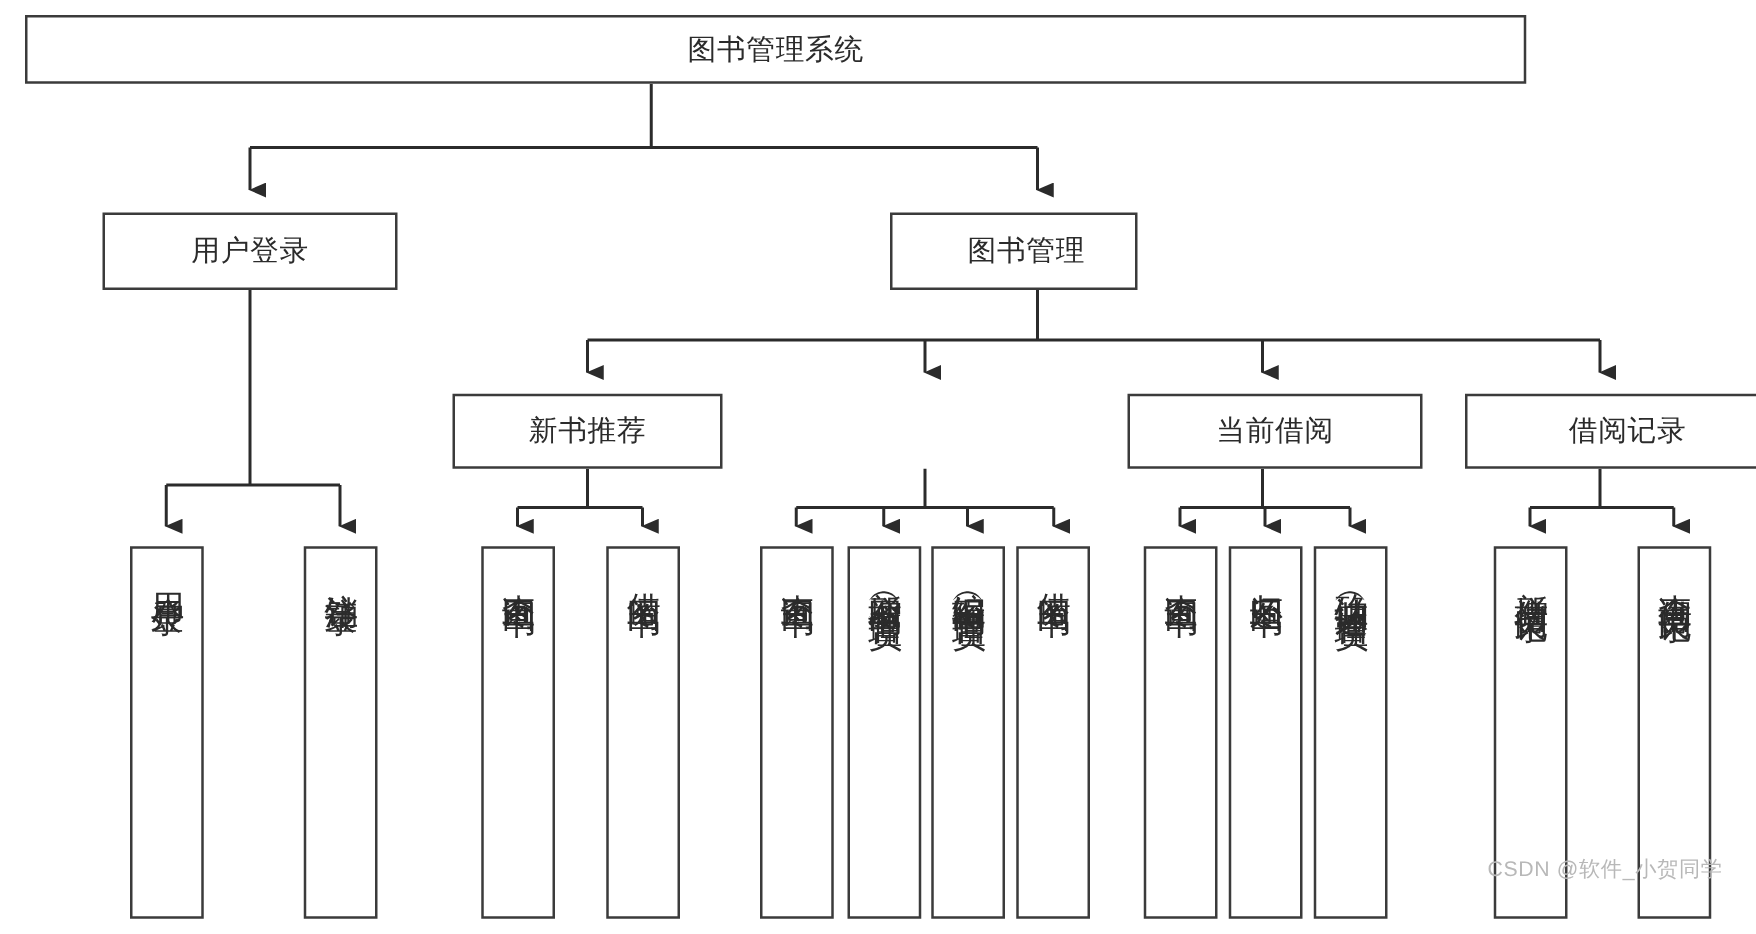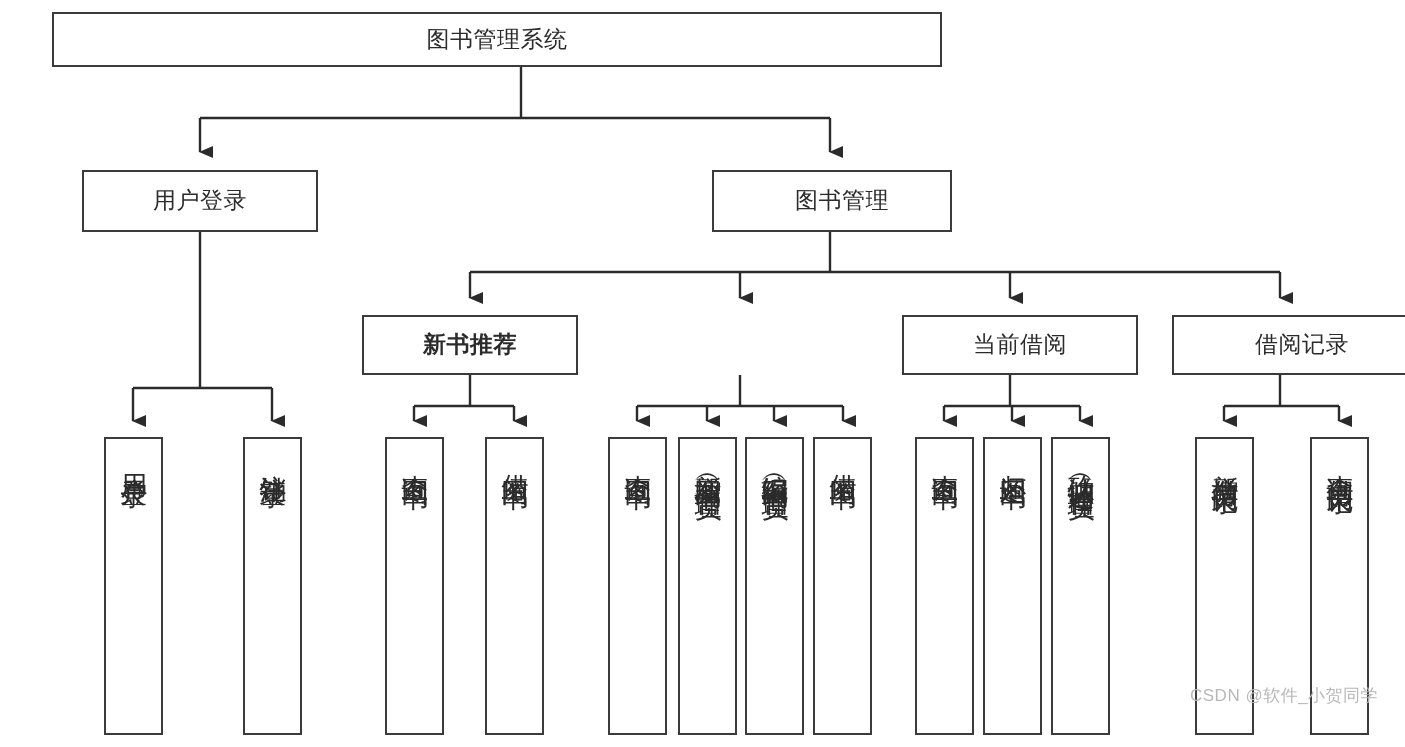--- a/index.html
+++ b/index.html
@@ -113,32 +113,32 @@
       <path d="M1012,406 L1012,421" marker-end="url(#arrow)"></path>
       <path d="M1080,406 L1080,421" marker-end="url(#arrow)"></path>
 
       <path d="M1280,375 L1280,406"></path>
       <path d="M1224,406 L1339,406"></path>
       <path d="M1224,406 L1224,421" marker-end="url(#arrow)"></path>
       <path d="M1339,406 L1339,421" marker-end="url(#arrow)"></path>
     </g>
   </svg>
 
-  <div class="node horiz" style="left:20px; top:12px; width:890px; height:55px;margin-left:32px;">
+  <div class="node horiz" style="left:20px; top:12px; width:1201px; height:55px;">
     <span class="label">图书管理系统</span>
   </div>
 
   <div class="node horiz" style="left:82px; top:170px; width:236px; height:62px;">
     <span class="label">用户登录</span>
   </div>
-  <div class="node horiz" style="left:712px; top:170px; width:240px; height:62px;padding-left:20px;">
+  <div class="node horiz" style="left:712px; top:170px; width:198px; height:62px;padding-left:20px;">
     <span class="label">图书管理</span>
   </div>
 
-  <div class="node horiz" style="left:362px; top:315px; width:216px; height:60px;font-weight:bold;">
+  <div class="node horiz" style="left:362px; top:315px; width:216px; height:60px;">
     <span class="label">新书推荐</span>
   </div>
   <div class="node horiz" style="left:902px; top:315px; width:236px; height:60px;">
     <span class="label">当前借阅</span>
   </div>
   <div class="node horiz" style="left:1172px; top:315px; width:260px; height:60px;">
     <span class="label">借阅记录</span>
   </div>
 
   <div class="node vert" style="left:104px; top:437px; width:59px; height:298px;">

